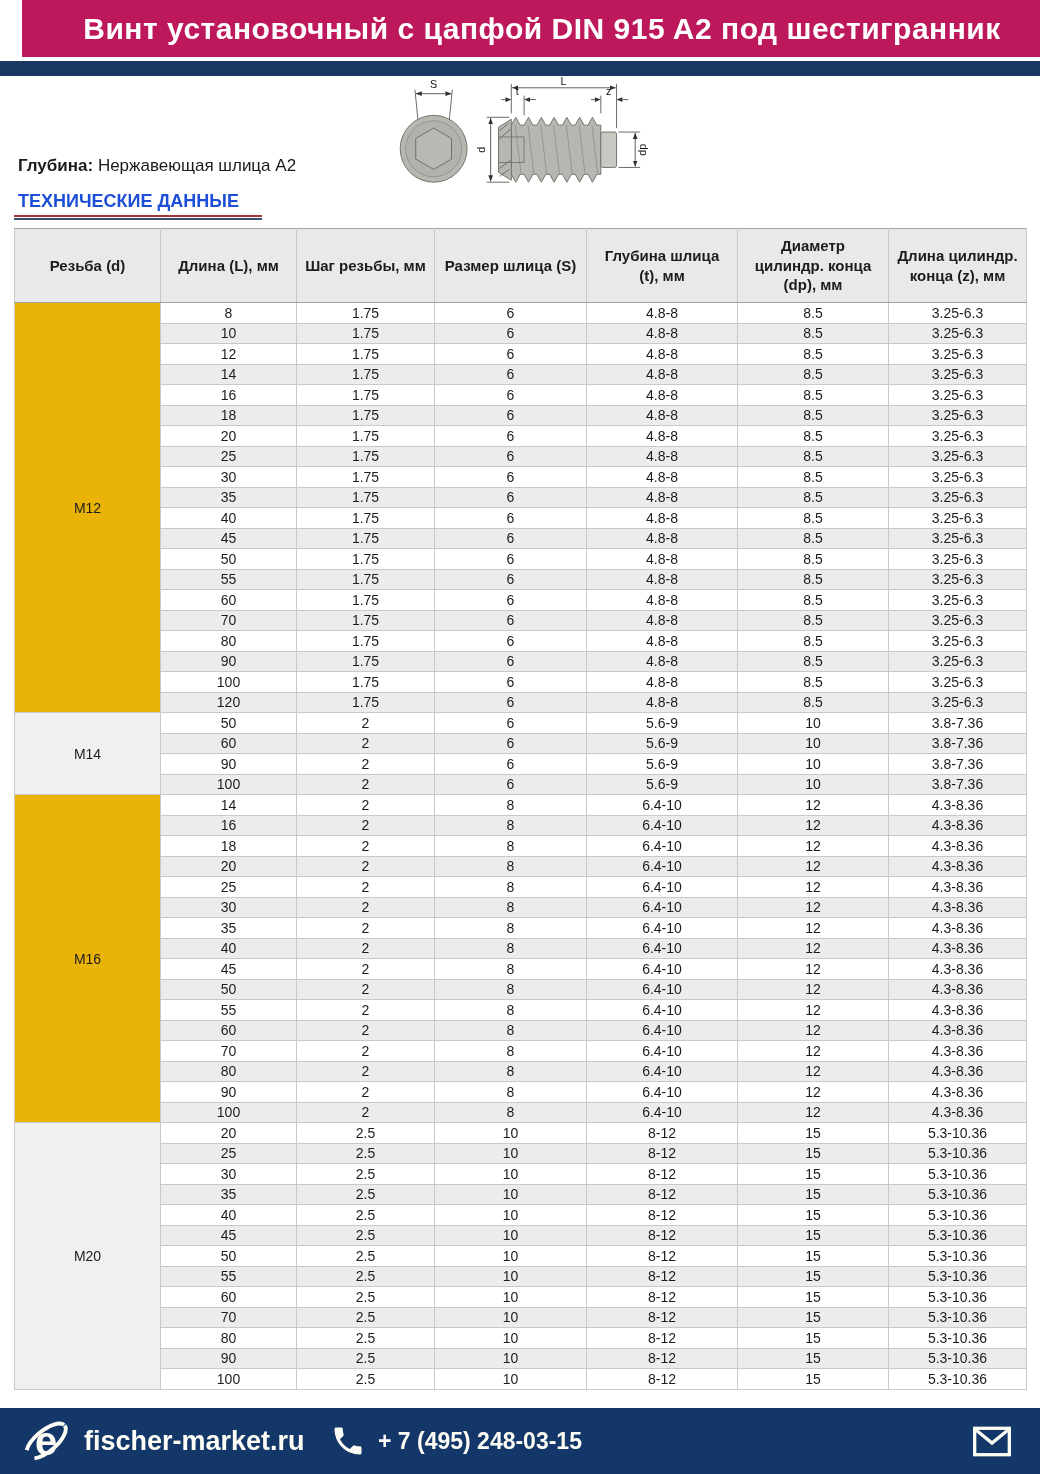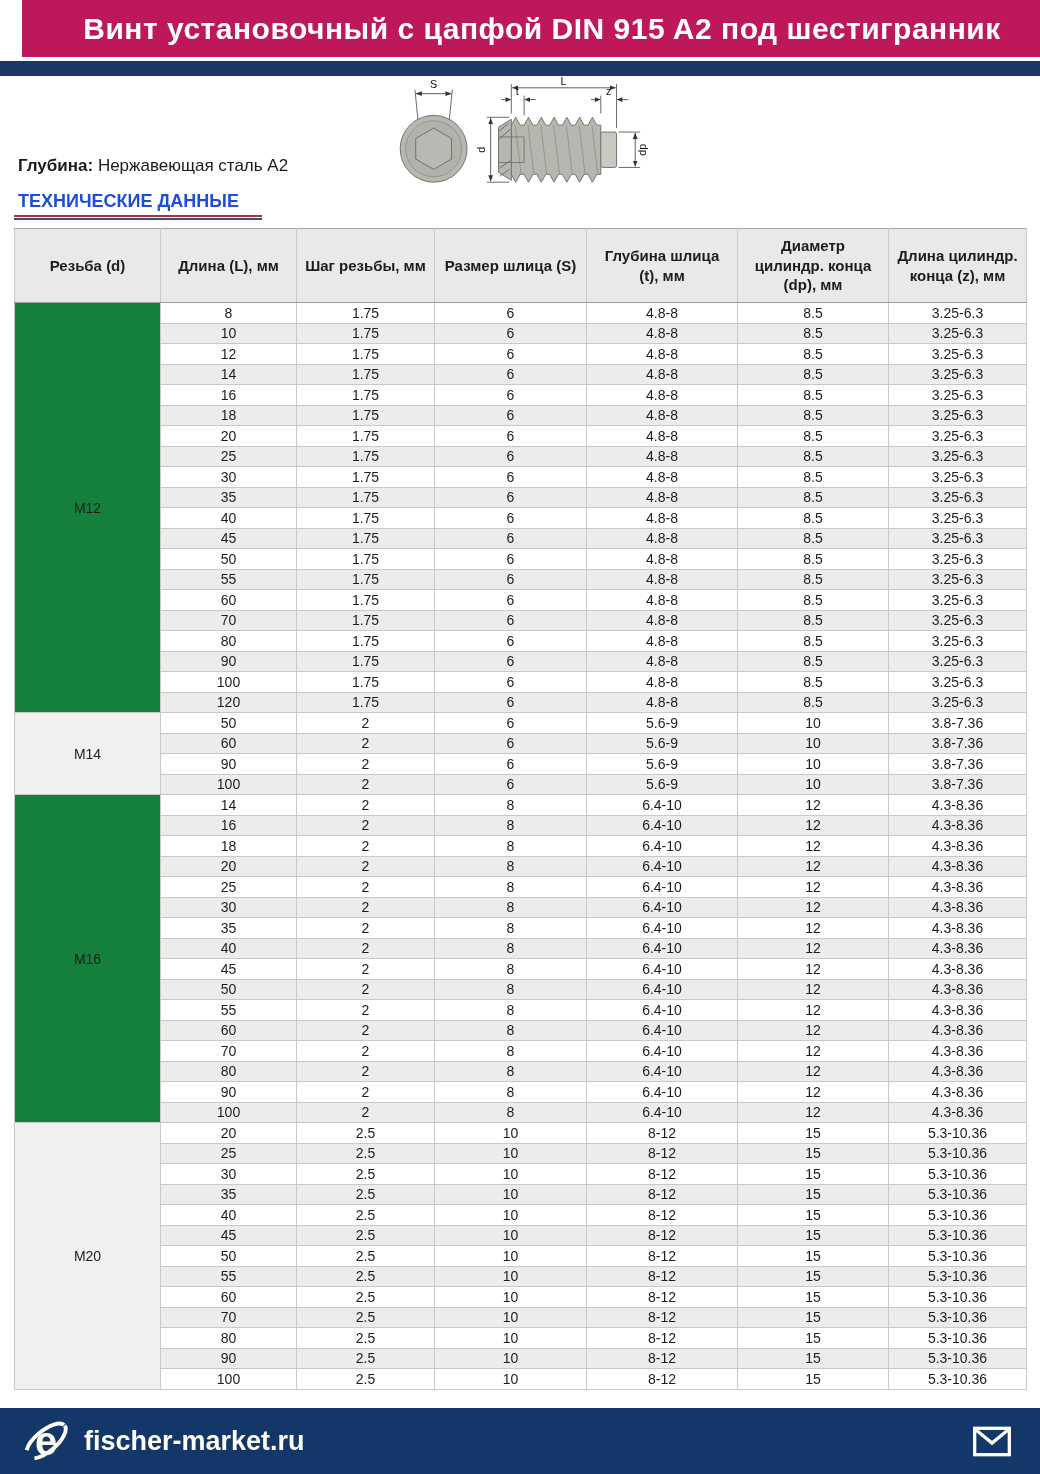--- a/index.html
+++ b/index.html
@@ -23,21 +23,21 @@
   .spec-table { position:absolute; left:14px; top:228px; width:1012px;
     border-collapse:collapse; table-layout:fixed; }
   .spec-table th, .spec-table td { border:1px solid #c9c9c9; text-align:center;
     vertical-align:middle; color:#1c1c1c; }
   .spec-table thead th { background:#e9e9e9; font-weight:bold; font-size:15px;
     height:74px; line-height:1.3; padding:0 8px;
     border-top:1px solid #a5a5a5; border-bottom:1px solid #a0a0a0; }
   .spec-table tbody td { font-size:14px; height:20.5px; padding:0 4px; background:#fff; }
   .spec-table tbody tr.even td { background:#ececec; }
   .spec-table tbody tr.group-start td { border-top:1px solid #a0a0a0; }
-  .spec-table tbody td.thread-cell { background:#15803d; font-size:14px; }
+  .spec-table tbody td.thread-cell { background:#eab308; font-size:14px; }
   .spec-table tbody td.thread-cell.shaded { background:#f0f0f0; }
 
   .footer { position:absolute; left:0; top:1408px; width:1040px; height:66px; background:#133768; }
   .footer-group { position:absolute; top:0; height:66px; display:flex; align-items:center; gap:12px;
     color:#fdfdf6; font-weight:bold; white-space:nowrap; }
   .fg-site  { left:20px;  font-size:27px; }
   .fg-phone { left:330px; font-size:23px; }
   .fg-email { right:28px; font-size:23px; }
 
   .dim-text { font-size:11px; fill:#111; font-family:"Liberation Sans",sans-serif; }
@@ -99,21 +99,21 @@
       <text class="dim-text" x="104" y="75" text-anchor="middle" transform="rotate(-90 104 75)">d</text>
 
       <path d="M240,57 L262,57 M240,93 L262,93" stroke="#444" stroke-width="0.8"></path>
       <line x1="257" y1="58" x2="257" y2="92" stroke="#333" stroke-width="0.8" marker-start="url(#ah)" marker-end="url(#ah)"></line>
       <text class="dim-text" x="268" y="75" text-anchor="middle" transform="rotate(-90 268 75)">dp</text>
     </g>
   </svg>
 
   <div class="material-line">
     <b>Глубина:</b>
-    <span>Нержавеющая сталь A2</span>
+    <span>Нержавеющая шлица A2</span>
   </div>
 
   <div class="section-title">ТЕХНИЧЕСКИЕ ДАННЫЕ</div>
   <div class="double-rule"></div>
 
   <table class="spec-table">
     <colgroup>
       <col style="width:146px">
         <col style="width:136px">
         <col style="width:138px">
@@ -566,20 +566,26 @@
   </table>
 
   <div class="footer">
     <div class="footer-group fg-site">
       <svg width="52" height="52" viewBox="0 0 60 60">
         <text x="30" y="46" text-anchor="middle" font-size="46" font-weight="bold" font-family="Liberation Sans, sans-serif" fill="#fdfdf6">e</text>
         <ellipse cx="30" cy="30" rx="28" ry="12" fill="none" stroke="#fdfdf6" stroke-width="4.5" transform="rotate(-40 30 30)" stroke-dasharray="56 17"></ellipse>
       </svg>
       <span>fischer-market.ru</span>
     </div>
+    <div class="footer-group fg-phone">
+      <svg width="36" height="36" viewBox="0 0 24 24">
+        <path fill="#fdfdf6" d="M6.62 10.79c1.44 2.83 3.76 5.14 6.59 6.59l2.2-2.21c.27-.27.67-.36 1.02-.24 1.12.37 2.33.57 3.57.57.55 0 1 .45 1 1V20c0 .55-.45 1-1 1-9.39 0-17-7.61-17-17 0-.55.45-1 1-1h3.5c.55 0 1 .45 1 1 0 1.25.2 2.45.57 3.57.11.35.03.74-.25 1.02l-2.2 2.2z"></path>
+      </svg>
+      <span>+ 7 (495) 248-03-15</span>
+    </div>
     <div class="footer-group fg-email">
       <svg width="40" height="33" viewBox="0 0 24 20">
         <rect x="1.5" y="2" width="21" height="16" fill="none" stroke="#fdfdf6" stroke-width="2"></rect>
         <path d="M2.5 3.2 L12 11 L21.5 3.2" fill="none" stroke="#fdfdf6" stroke-width="2"></path>
       </svg>
     </div>
   </div>
 
 </div>
 

